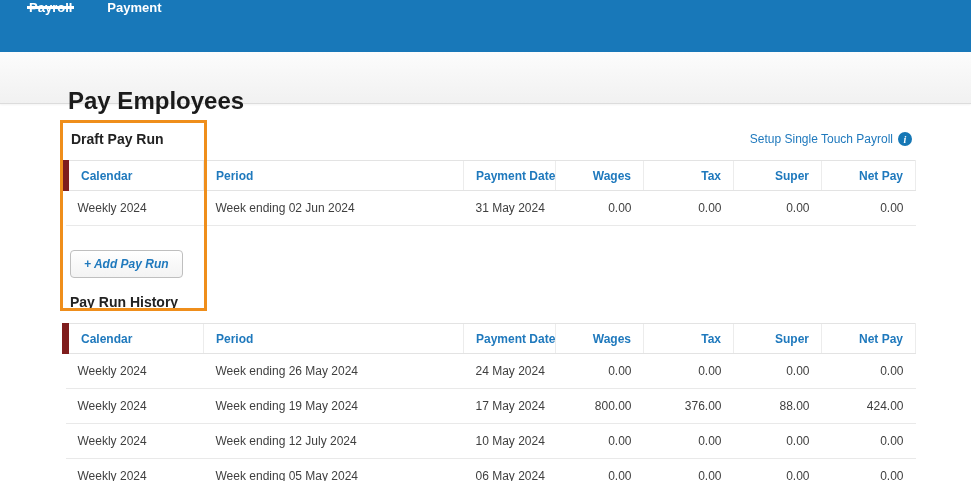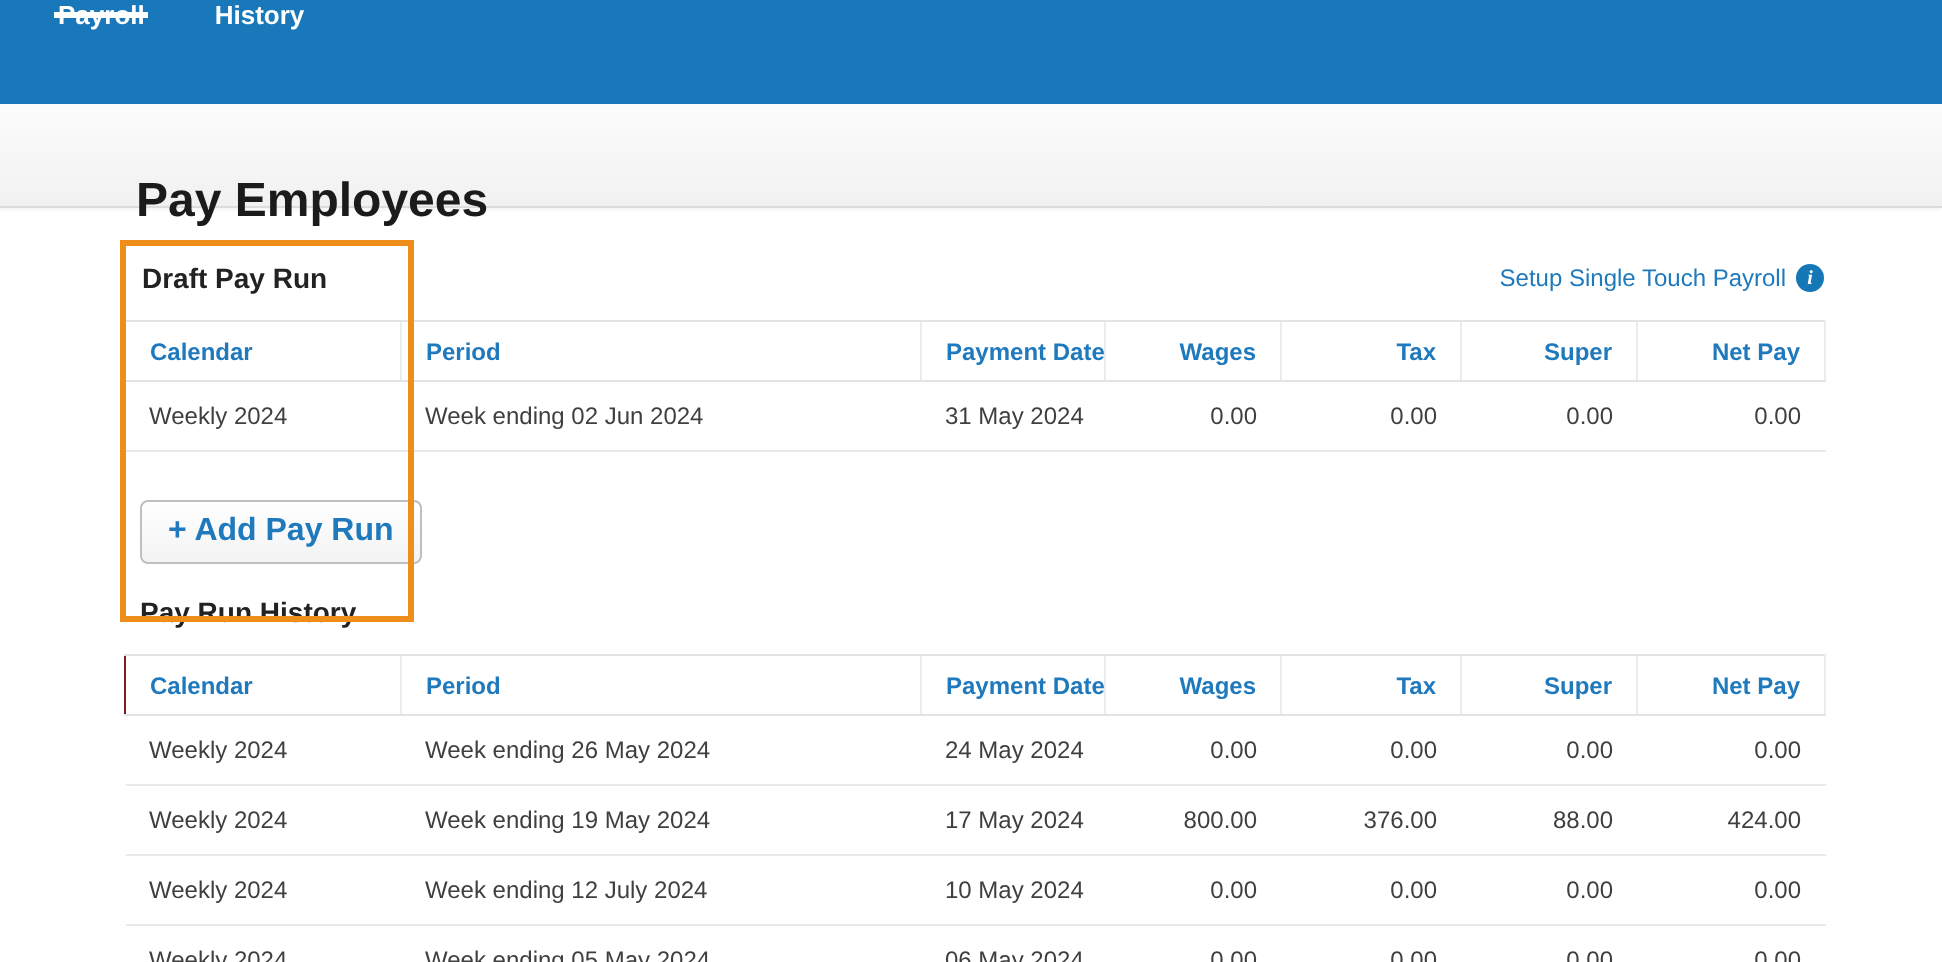--- a/index.html
+++ b/index.html
@@ -60,56 +60,56 @@
     width:850px; border-collapse:collapse; table-layout:fixed;
     margin-top:13px; font-size:12px; background:#ffffff;
   }
   table.payrun thead th {
     color:#1f79bd; font-weight:bold; text-align:left;
     padding:8px 12px 7px 12px;
     border-top:1px solid #e3e3e3; border-bottom:1px solid #e3e3e3;
     border-left:1px solid #ececec;
     overflow:hidden; white-space:nowrap;
   }
-  table.payrun thead th:first-child { border-left:1px solid #7f1d1d; }
+  table.payrun thead th:first-child { border-left:7px solid #7f1d1d; }
   table.payrun thead th:last-child { border-right:1px solid #ececec; }
   table.payrun thead th:nth-child(n+3) { text-align:right; }
   table.payrun tbody td {
     color:#3f3f3f; padding:10px 12px; border-bottom:1px solid #e9e9e9;
     overflow:hidden; white-space:nowrap;
   }
   table.payrun tbody td:nth-child(n+3) { text-align:right; }
   table.payrun tbody tr { cursor:pointer; }
 
   
   .add-btn {
     margin:24px 0 0 8px; display:inline-block;
     background:linear-gradient(#ffffff,#f3f3f3);
     border:1px solid #bfbfbf; border-radius:4px; color:#1f79bd;
-    font-weight:bold; font-size:16px; font-family:"Liberation Sans",sans-serif;
-    padding:6px 13px; cursor:pointer;
+    font-weight:bold; font-size:12px; font-family:"Liberation Sans",sans-serif;
+    padding:6px 13px; cursor:pointer;font-style:italic;
   }
 
   .history-heading {
     margin-top:16px; font-size:14px; font-weight:bold; color:#222222;
     padding-left:8px;
   }
 
   
   .annotation-box {
     position:absolute; left:60px; top:120px; width:147px; height:191px;
     border:3px solid #ef8e1b; pointer-events:none; z-index:9;
   }
 </style>
 </head>
 <body>
 
 <div class="nav">
   <div class="tab active">Payroll</div>
-  <div class="tab">History</div>
+  <div class="tab">Payment</div>
 </div>
 
 <div class="title-band">
   <div class="page-title">Pay Employees</div>
 </div>
 
 <div class="content">
 
   <div class="section-row">
     <div class="section-heading">Draft Pay Run</div>

